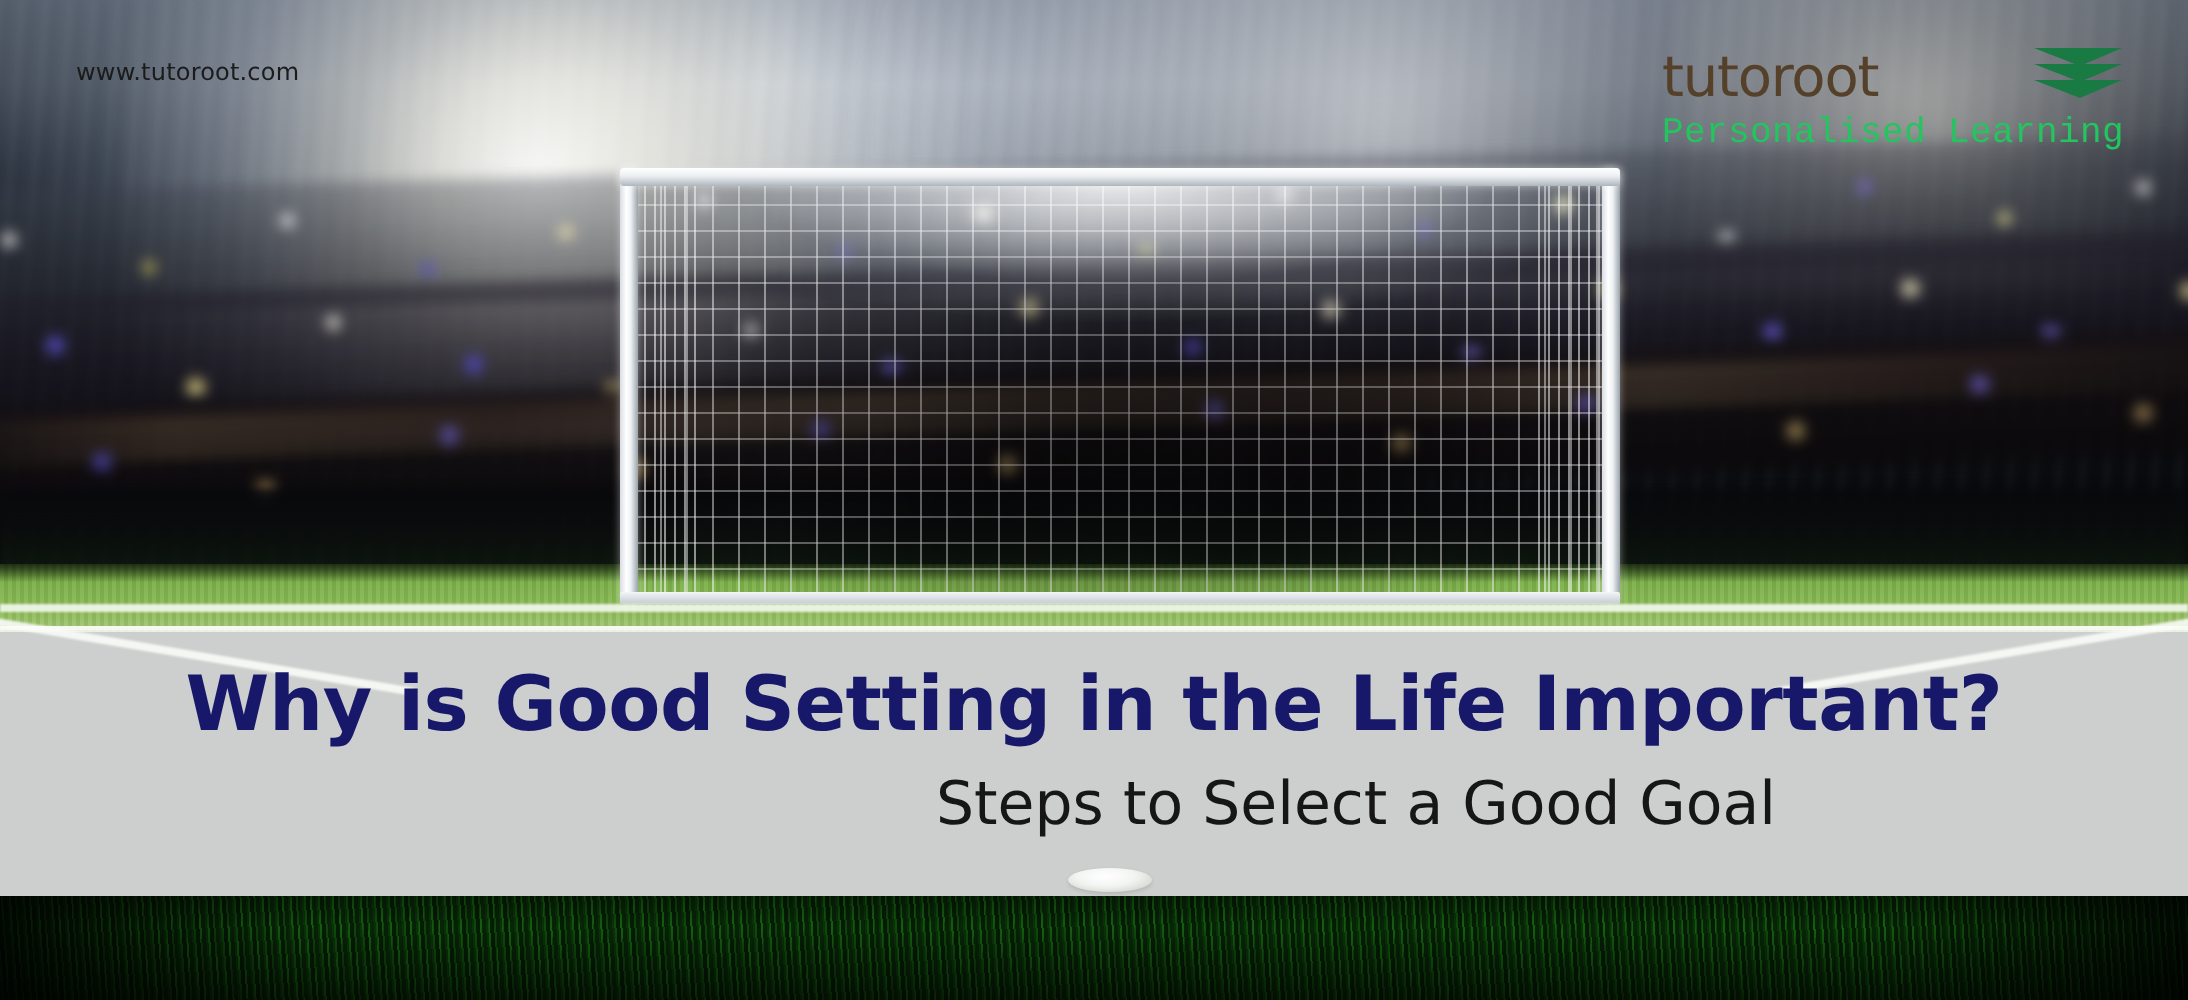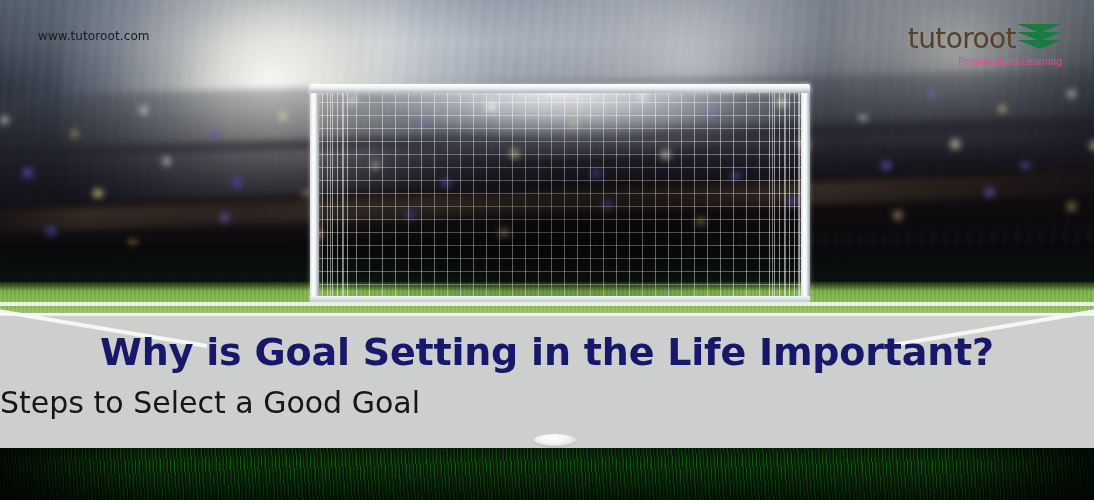--- a/index.html
+++ b/index.html
@@ -325,21 +325,21 @@
     font-weight: bold;
     color: #17186a;
     letter-spacing: -0.2px;
     font-family: "DejaVu Sans", "Liberation Sans", sans-serif;
     line-height: 1.05;
   }
   .subheadline {
     position: absolute;
     left: 0; top: 386px;
     width: 888px;
-    text-align: left;
+    text-align: right;
     font-size: 30px;
     font-weight: normal;
     color: #161616;
     font-family: "DejaVu Sans", "Liberation Sans", sans-serif;
     line-height: 1.1;
   }
 
   
   .ball {
     position: absolute;
@@ -390,35 +390,35 @@
   .logo {
     position: absolute;
     right: 32px; top: 22px;
     text-align: right;
     line-height: 1;
   }
   .logo-row {
     display: flex;
     align-items: center;
     justify-content: space-between;
-    gap: 0;
+    gap: 15px;
   }
   .logo-word {
     font-size: 28px;
     font-weight: 500;
     color: #55412a;
     font-family: "DejaVu Sans", "Liberation Sans", sans-serif;
     letter-spacing: -0.6px;
   }
   .logo-mark { display: block; }
   .logo-tag {
     margin-top: 2px;
-    font-size: 10px;
-    color: #ec4899;
-    font-family: Liberation Sans, sans-serif;
+    font-size: 18px;
+    color: #22c55e;
+    font-family: Liberation Mono, monospace;
     letter-spacing: .2px;
   }
 </style>
 </head>
 <body>
 
 <div class="banner">
 
   <div class="sky"></div>
   <div class="streaks"></div>
@@ -446,21 +446,21 @@
     <div class="goal-base"></div>
   </div>
 
   <div class="goal-line"></div>
   <div class="box-line left"></div>
   <div class="box-line right"></div>
 
   <div class="band"></div>
   <div class="band-top-edge"></div>
 
-  <div class="headline">Why is Goal Setting in the Life Important?</div>
+  <div class="headline">Why is Good Setting in the Life Important?</div>
 
   <div class="subheadline">Steps to Select a Good Goal</div>
 
   <div class="ball"></div>
 
   <div class="grass"></div>
   <div class="grass-vignette"></div>
 
   <div class="site-url">www.tutoroot.com</div>
 

